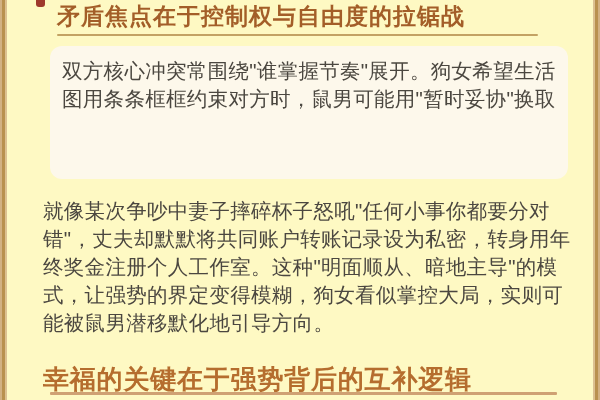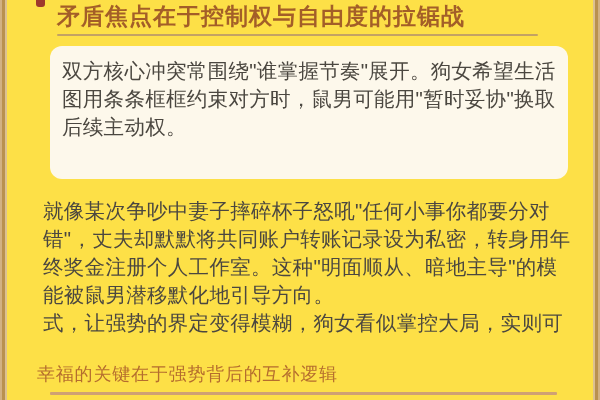--- a/index.html
+++ b/index.html
@@ -2,21 +2,21 @@
 <html><head>
 <meta charset="utf-8">
 <style>
   html,body{margin:0;padding:0;}
   body{
     width:600px;height:400px;overflow:hidden;
     font-family:"Liberation Sans","DejaVu Sans",sans-serif;
   }
   #page{
     position:relative;width:600px;height:400px;
-    background:#fde047;overflow:hidden;
+    background:#fef9c3;overflow:hidden;
   }
   .frame{
     position:absolute;top:0;bottom:0;width:7px;z-index:5;
   }
   .frame.left{
     left:0;
     background:linear-gradient(90deg,#d2b183 0%,#d2b183 28%,#b9914f 32%,#b9914f 66%,#dcc192 72%,#dcc192 100%);
   }
   .frame.right{
     right:0;
@@ -42,22 +42,22 @@
   }
   .intro-box .line,
   .paragraph .line{
     font-size:20.5px;line-height:28px;color:#4b4740;
     white-space:nowrap;letter-spacing:0.3px;
   }
   .paragraph{
     position:absolute;left:43px;top:197px;width:530px;
   }
   .h2{
-    position:absolute;left:37px;top:362px;
-    font-size:18px;font-weight:normal;color:#b56d2e;
+    position:absolute;left:43px;top:362px;
+    font-size:26px;font-weight:bold;color:#b56d2e;
     letter-spacing:0.8px;white-space:nowrap;
   }
   .divider2{
     position:absolute;left:50px;top:392px;width:507px;height:3px;
     background:#cfa173;border-radius:1px;
   }
 </style>
 </head>
 <body>
 
@@ -67,27 +67,26 @@
 
   <div class="red-marker"></div>
 
   <div class="h1">矛盾焦点在于控制权与自由度的拉锯战</div>
 
   <div class="divider1"></div>
 
   <div class="intro-box">
     <div class="line">双方核心冲突常围绕"谁掌握节奏"展开。狗女希望生活</div>
     <div class="line">图用条条框框约束对方时，鼠男可能用"暂时妥协"换取</div>
-    <div class="line">后续主动权。</div>
   </div>
 
   <div class="paragraph">
     <div class="line">就像某次争吵中妻子摔碎杯子怒吼"任何小事你都要分对</div>
     <div class="line">错"，丈夫却默默将共同账户转账记录设为私密，转身用年</div>
     <div class="line">终奖金注册个人工作室。这种"明面顺从、暗地主导"的模</div>
+    <div class="line">式，让强势的界定变得模糊，狗女看似掌控大局，实则可</div>
     <div class="line">能被鼠男潜移默化地引导方向。</div>
-    <div class="line">式，让强势的界定变得模糊，狗女看似掌控大局，实则可</div>
   </div>
 
   <div class="h2">幸福的关键在于强势背后的互补逻辑</div>
 
   <div class="divider2"></div>
 </div>
 
 </body></html>

